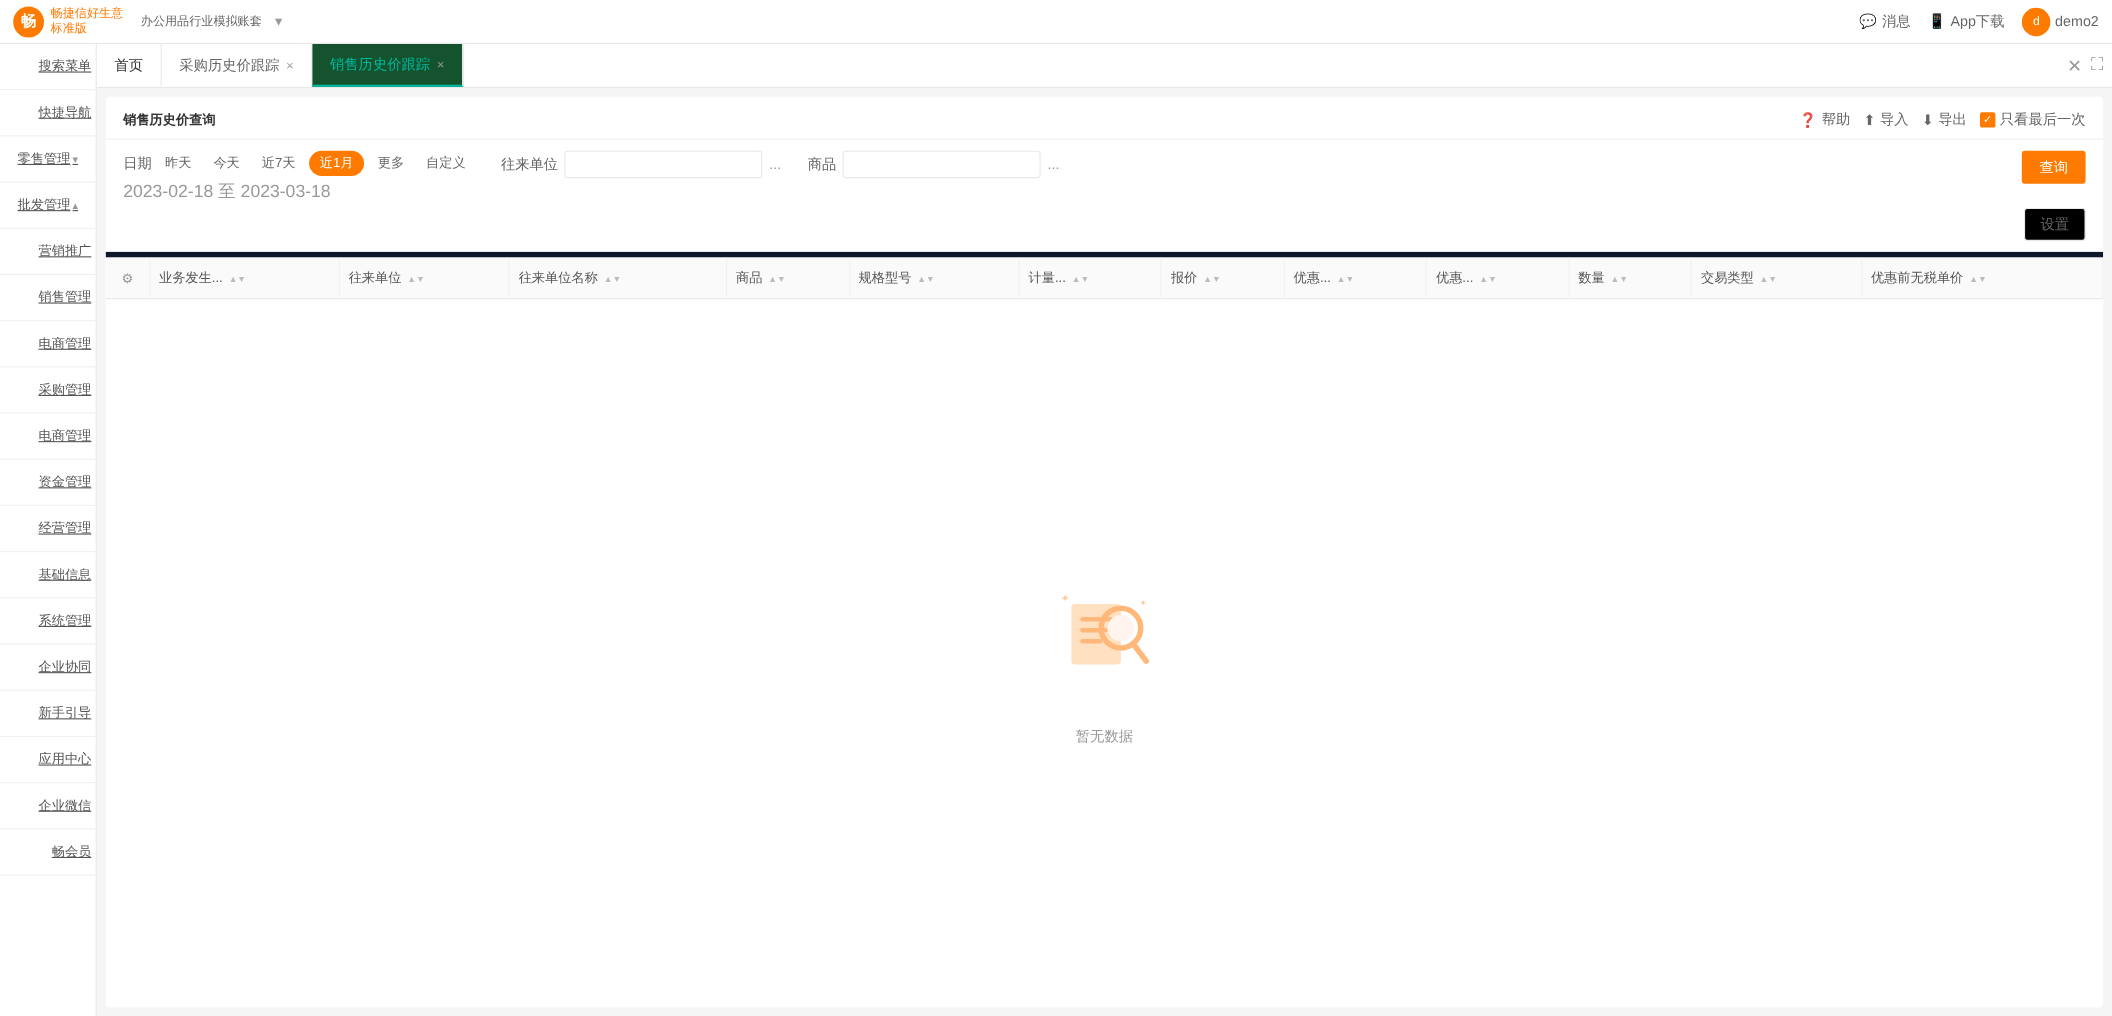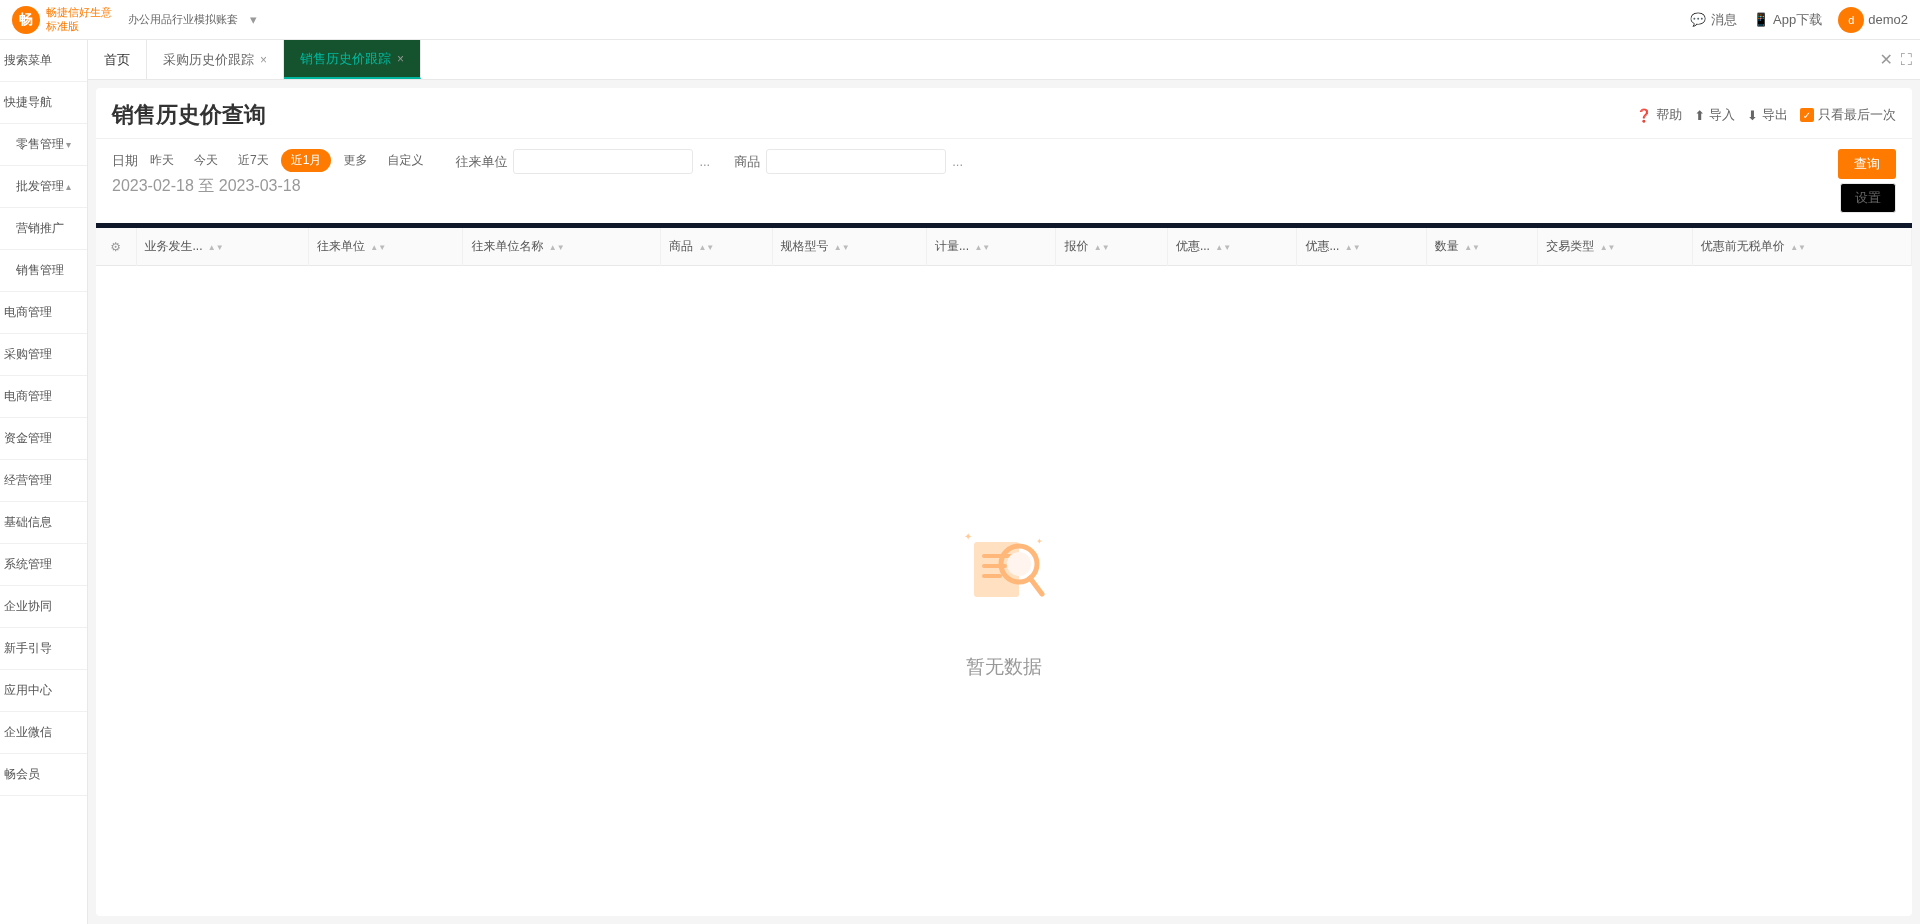--- a/index.html
+++ b/index.html
@@ -24,40 +24,40 @@
     .header-dropdown { color: #999; margin-left: 4px; cursor: pointer; }
     .top-header-right { display: flex; align-items: center; gap: 16px; color: #666; font-size: 13px; }
     .header-action { display: flex; align-items: center; gap: 4px; cursor: pointer; }
     .avatar { width: 26px; height: 26px; border-radius: 50%; background: #ff7a00; display: flex; align-items: center; justify-content: center; color: white; font-size: 11px; }
 
     
     .main-layout { display: flex; flex: 1; overflow: hidden; }
 
     
     .sidebar { width: 88px; background: #fff; border-right: 1px solid #e8e8e8; display: flex; flex-direction: column; overflow-y: auto; flex-shrink: 0; }
-    .sidebar-item { padding: 12px 4px; text-align: left; cursor: pointer; font-size: 12px; color: #555; transition: background 0.2s; border-bottom: 1px solid #f0f0f0; }
+    .sidebar-item { padding: 12px 4px; text-align: right; cursor: pointer; font-size: 12px; color: #555; transition: background 0.2s; border-bottom: 1px solid #f0f0f0; text-decoration: underline; }
     .sidebar-item .item-label { display: flex; align-items: center; justify-content: center; gap: 2px; }
     .sidebar-item .arrow { font-size: 10px; color: #999; }
 
     
     .tab-content-area { flex: 1; display: flex; flex-direction: column; overflow: hidden; }
     .tab-bar { height: 40px; background: #fff; display: flex; align-items: stretch; border-bottom: 1px solid #e8e8e8; flex-shrink: 0; }
     .tab-item { display: flex; align-items: center; padding: 0 16px; cursor: pointer; font-size: 13px; color: #666; border-right: 1px solid #e8e8e8; gap: 6px; white-space: nowrap; text-align: center; }
     .tab-item.home { color: #333; font-weight: 500; }
     .tab-item.active { background: #14532d; color: #00b8a0; border-bottom: 2px solid #00b8a0; }
     .tab-item .tab-close { color: #999; font-size: 12px; cursor: pointer; }
     .tab-bar-actions { margin-left: auto; display: flex; align-items: center; padding: 0 8px; gap: 8px; }
     .tab-action-btn { cursor: pointer; color: #999; font-size: 16px; }
 
     
     .page-content { flex: 1; background: #fff; margin: 8px; border-radius: 4px; display: flex; flex-direction: column; overflow: hidden; }
     
     
     .page-header { padding: 12px 16px 8px; display: flex; align-items: center; justify-content: space-between; border-bottom: 1px solid #f0f0f0; }
-    .page-title { font-size: 22px; font-weight: 600; color: #333; }
+    .page-title { font-size: 12px; font-weight: 600; color: #333; }
     .page-header-actions { display: flex; align-items: center; gap: 12px; color: #666; font-size: 13px; }
     .page-header-action { display: flex; align-items: center; gap: 4px; cursor: pointer; }
     .checkbox-label { display: flex; align-items: center; gap: 4px; cursor: pointer; }
     .checkbox-checked { width: 14px; height: 14px; background: #ff7a00; border-radius: 2px; display: flex; align-items: center; justify-content: center; color: white; font-size: 10px; }
 
     
     .filter-area { padding: 10px 16px; border-bottom: 5px solid #0f172a; display: flex; align-items: center; gap: 16px; flex-wrap: wrap; }
     .filter-label { color: #666; font-size: 13px; white-space: nowrap; }
     .date-btn { padding: 3px 8px; border-radius: 3px; font-size: 12px; cursor: pointer; color: #666; border: none; background: transparent; }
     .date-btn.active { background: #ff7a00; color: white; border-radius: 12px; padding: 3px 10px; }
@@ -69,21 +69,21 @@
     .data-table { width: 100%; border-collapse: collapse; font-size: 13px; }
     .data-table thead tr { background: #fafafa; border-bottom: 1px solid #e8e8e8; }
     .data-table th { padding: 10px 8px; text-align: left; color: #555; font-weight: 500; border-right: 1px solid #f0f0f0; white-space: nowrap; font-size: 12px; cursor: pointer; }
     .data-table th:first-child { text-align: center; width: 40px; }
     .data-table th .sort-arrows { display: inline-flex; flex-direction: column; margin-left: 2px; font-size: 8px; color: #bbb; }
     .settings-col { width: 40px; text-align: center; }
     .gear-icon { cursor: pointer; color: #999; }
 
     
     .empty-state { display: flex; flex-direction: column; align-items: center; justify-content: center; flex: 1; padding: 60px 0; }
-    .empty-text { color: #999; font-size: 19px; margin-top: 12px; }
+    .empty-text { color: #999; font-size: 13px; margin-top: 12px; }
     
     .table-content-area { flex: 1; display: flex; flex-direction: column; overflow: hidden; }
 
     
     .empty-img-container { display: flex; align-items: center; justify-content: center; padding: 20px; }
   </style>
 </head>
 <body>
 
 <div class="top-header">
@@ -244,21 +244,21 @@
             <input class="filter-input" style="width: 180px;">
             <span class="filter-dots">...</span>
           </div>
 
           <div style="display:flex; align-items:center; gap:6px; margin-left:24px;">
             <span class="filter-label">商品</span>
             <input class="filter-input" style="width: 180px;">
             <span class="filter-dots">...</span>
           </div>
 
-          <div style="display:flex; flex-direction:column; gap:4px; margin-left:auto; align-items:flex-end;">
+          <div style="display:flex; flex-direction:column; gap:22px; margin-left:auto; align-items:flex-end;">
             <button class="query-btn">查询</button>
             <button class="settings-btn">设置</button>
           </div>
         </div>
       </div>
 
       <div class="table-content-area">
         <table class="data-table">
           <thead>
             <tr>

